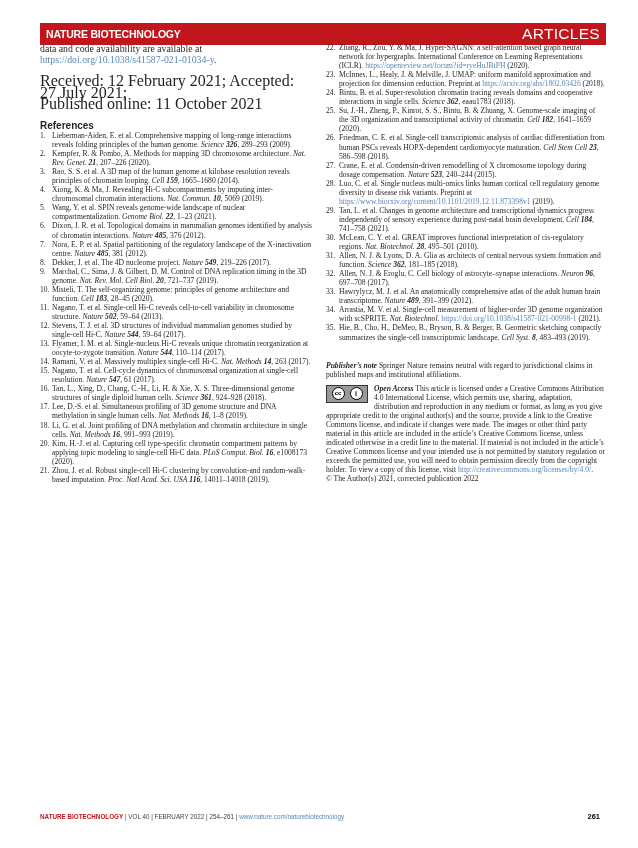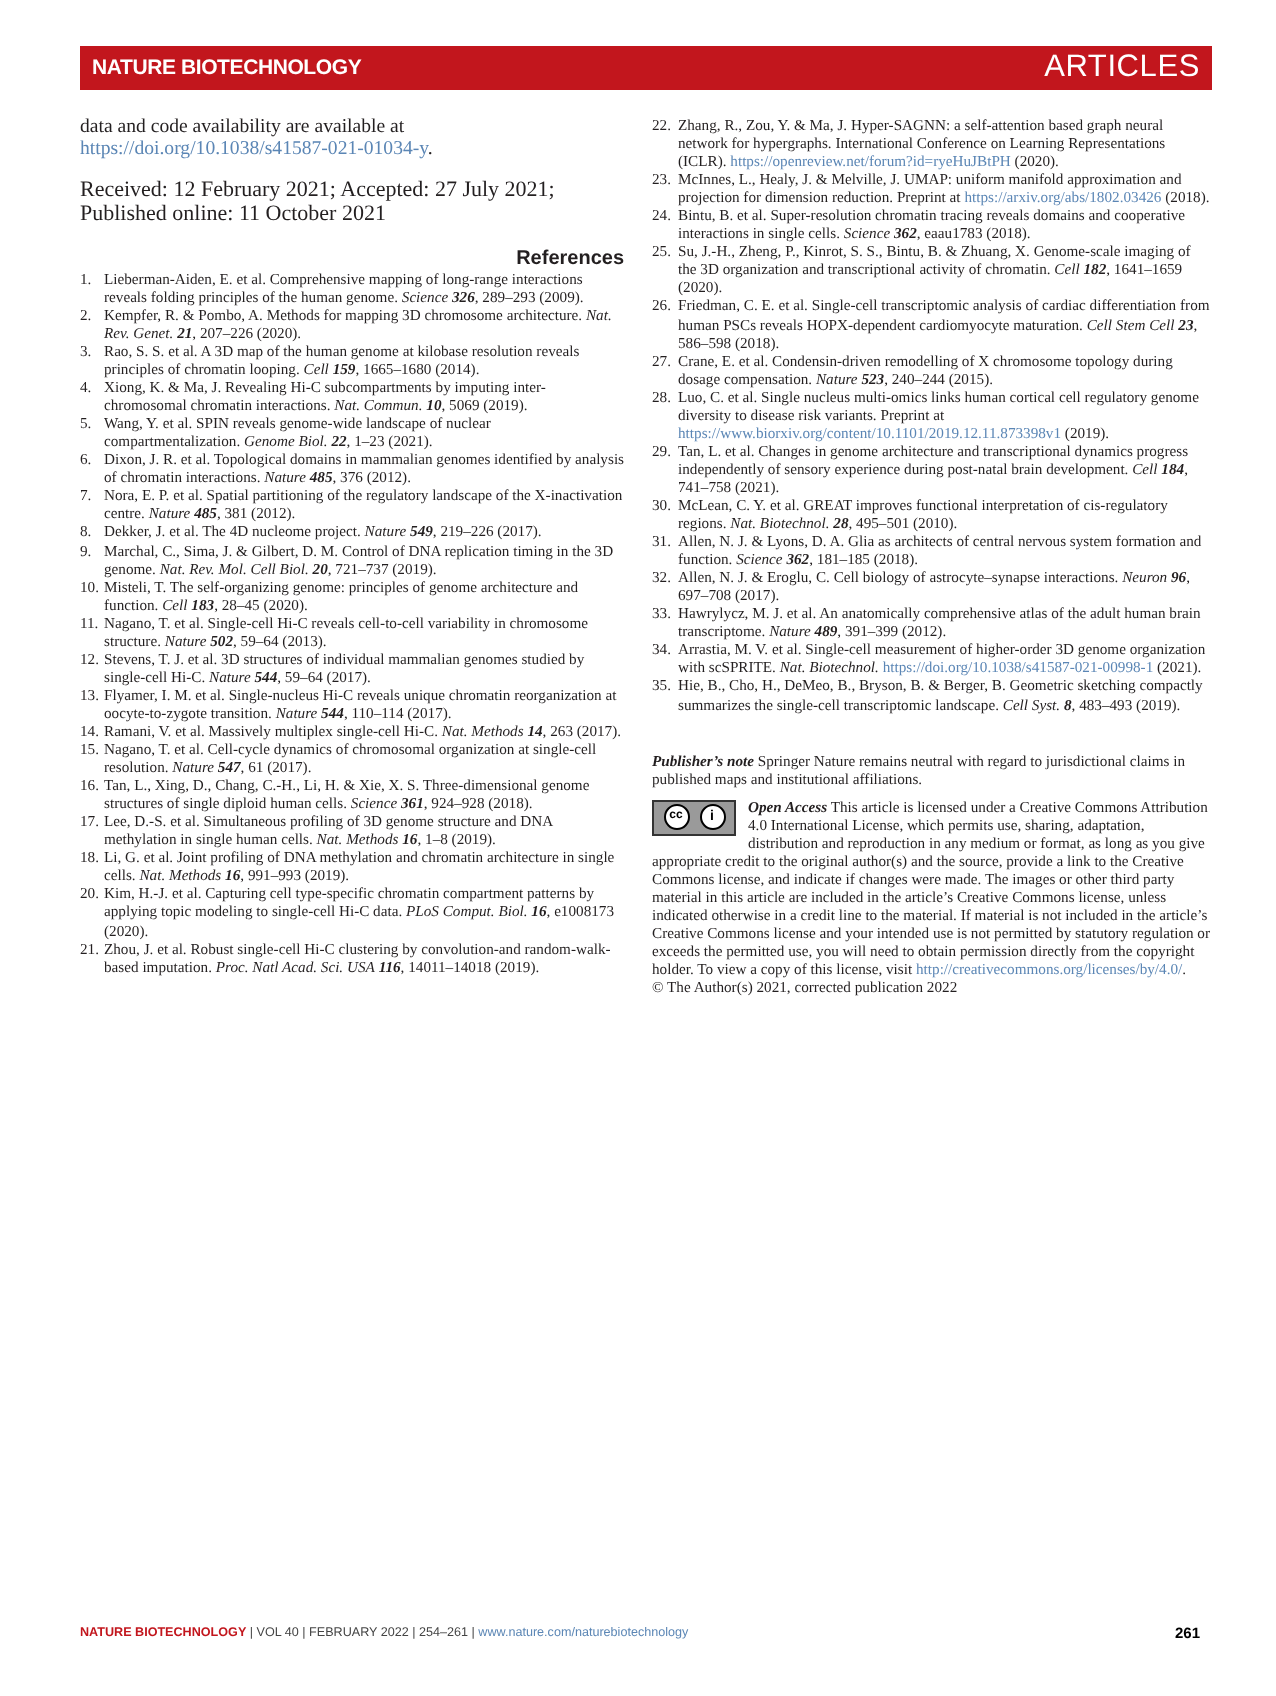--- a/index.html
+++ b/index.html
@@ -7,28 +7,28 @@
     body { position: relative; font-family: "Liberation Serif", "DejaVu Serif", serif; color: #231f20; }
 
     .banner {
       position: absolute; left: 40px; top: 23px; width: 566px; height: 22px;
       background: #c2161d; color: #fff; display: flex; align-items: center; justify-content: space-between;
       padding: 0 6px 0 6px;
     }
     .banner .journal { font-family: "Liberation Sans", "DejaVu Sans", sans-serif; font-weight: 700; font-size: 10.5px; letter-spacing: -0.2px; }
     .banner .section { font-family: "Liberation Sans", "DejaVu Sans", sans-serif; font-size: 15.5px; font-weight: 400; letter-spacing: 0.3px; }
 
-    .col { position: absolute; top: 58px; font-size: 7.6px; line-height: 9.05px; }
+    .col { position: absolute; top: 43px; font-size: 7.6px; line-height: 9.05px; }
     .col-left { left: 40px; width: 272px; }
     .col-right { left: 326px; width: 280px; }
 
     .lead { font-size: 9.8px; line-height: 11.2px; }
     .lead a, a.link { color: #5b86b5; text-decoration: none; }
-    .dates { margin-top: 10px; font-size: 11px; line-height: 11.2px; }
-    .refs-heading { margin-top: 11px; font-family: "Liberation Sans", "DejaVu Sans", sans-serif; font-weight: 700; font-size: 10px; line-height: 11px; text-align: right; }
+    .dates { margin-top: 10px; font-size: 16px; line-height: 11.2px; }
+    .refs-heading { margin-top: 11px; font-family: "Liberation Sans", "DejaVu Sans", sans-serif; font-weight: 700; font-size: 10px; line-height: 11px; }
 
     ol.refs { list-style: none; }
     ol.refs li { position: relative; padding-left: 12px; }
     ol.refs li .num { position: absolute; left: 0; top: 0; width: 11px; text-align: left; }
     ol.refs.right li { padding-left: 13px; }
     .i { font-style: italic; text-align: center; }
     .b { font-weight: 700; font-style: italic; }
 
     .pubnote { margin-top: 19px; font-size: 7.6px; line-height: 9.05px; }
     .oa { margin-top: 5px; font-size: 7.6px; line-height: 9.05px; }

